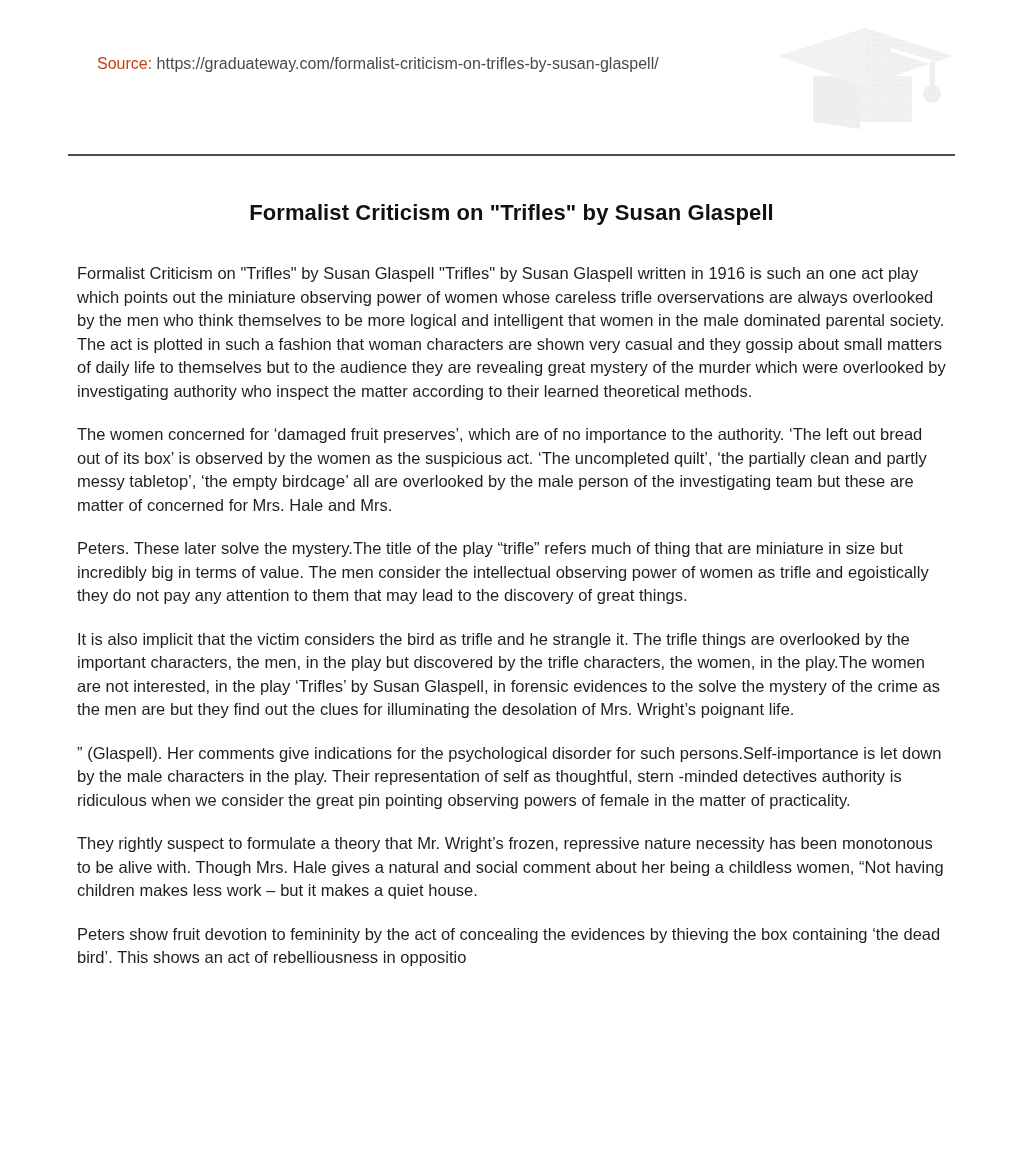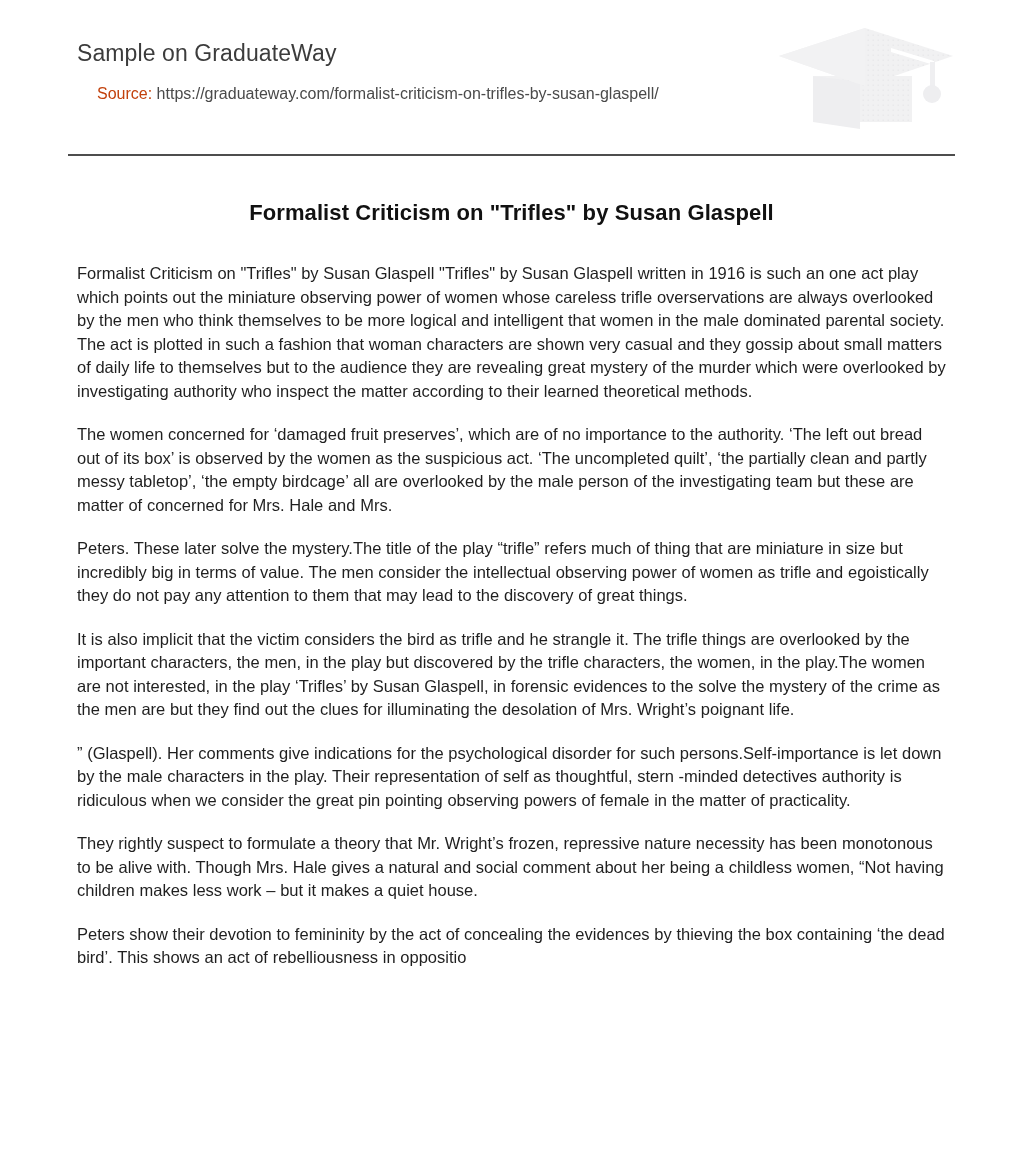--- a/index.html
+++ b/index.html
@@ -108,21 +108,20 @@
   .body-copy p:last-child {
     margin-bottom: 0;
   }
 </style>
 </head>
 <body>
 
 <div class="page">
 
   <div class="header">
-    <div class="site-name">Sample on GraduateWay</div>
     <div class="source-line">
       <span class="source-label">Source:</span>
       <span class="source-url">https://graduateway.com/formalist-criticism-on-trifles-by-susan-glaspell/</span>
     </div>
   </div>
 
   <div class="logo">
     <svg width="204" height="108" viewBox="0 0 204 108" xmlns="http://www.w3.org/2000/svg">
       <defs>
         <pattern id="dots" width="5" height="5" patternUnits="userSpaceOnUse">
@@ -147,16 +146,16 @@
 
   <div class="doc-title">Formalist Criticism on "Trifles" by Susan Glaspell</div>
 
   <div class="body-copy">
     <p>Formalist Criticism on "Trifles" by Susan Glaspell  "Trifles" by Susan Glaspell written in 1916 is such an one act play which points out the miniature observing power of women whose careless trifle overservations are always overlooked by the men who think themselves to be more logical and intelligent that women in the male dominated parental society. The act is plotted in such a fashion that woman characters are shown very casual and they gossip about small matters of daily life to themselves but to the audience they are revealing great mystery of the murder which were overlooked by investigating authority who inspect the matter according to their learned theoretical methods.</p>
     <p>The women concerned for ‘damaged fruit preserves’, which are of no importance to the authority. ‘The left out bread out of its box’ is observed by the women as the suspicious act. ‘The uncompleted quilt’, ‘the partially clean and partly messy tabletop’, ‘the empty birdcage’ all are overlooked by the male person of the investigating team but these are matter of concerned for Mrs. Hale and Mrs.</p>
     <p>Peters. These later solve the mystery.The title of the play “trifle” refers much of thing that are miniature in size but incredibly big in terms of value. The men consider the intellectual observing power of women as trifle and egoistically they do not pay any attention to them that may lead to the discovery of great things.</p>
     <p>It is also implicit that the victim considers the bird as trifle and he strangle it. The trifle things are overlooked by the important characters, the men, in the play but discovered by the trifle characters, the women, in the play.The women are not interested, in the play ‘Trifles’ by Susan Glaspell, in forensic evidences to the solve the mystery of the crime as the men are but they find out the clues for illuminating the desolation of Mrs. Wright’s poignant life.</p>
     <p>” (Glaspell). Her comments give indications for the psychological disorder for such persons.Self-importance is let down by the male characters in the play. Their representation of self as thoughtful, stern -minded detectives authority is ridiculous when we consider the great pin pointing observing powers of female in the matter of practicality.</p>
     <p>They rightly suspect to formulate a theory that Mr. Wright’s frozen, repressive nature necessity has been monotonous to be alive with. Though Mrs. Hale gives a natural and social comment about her being a childless women, “Not having children makes less work – but it makes a quiet house.</p>
-    <p>Peters show their devotion to femininity by the act of concealing the evidences by thieving the box containing ‘the dead bird’. This shows an act of rebelliousness in oppositio</p>
+    <p>Peters show fruit devotion to femininity by the act of concealing the evidences by thieving the box containing ‘the dead bird’. This shows an act of rebelliousness in oppositio</p>
   </div>
 
 </div>
 
 </body></html>

